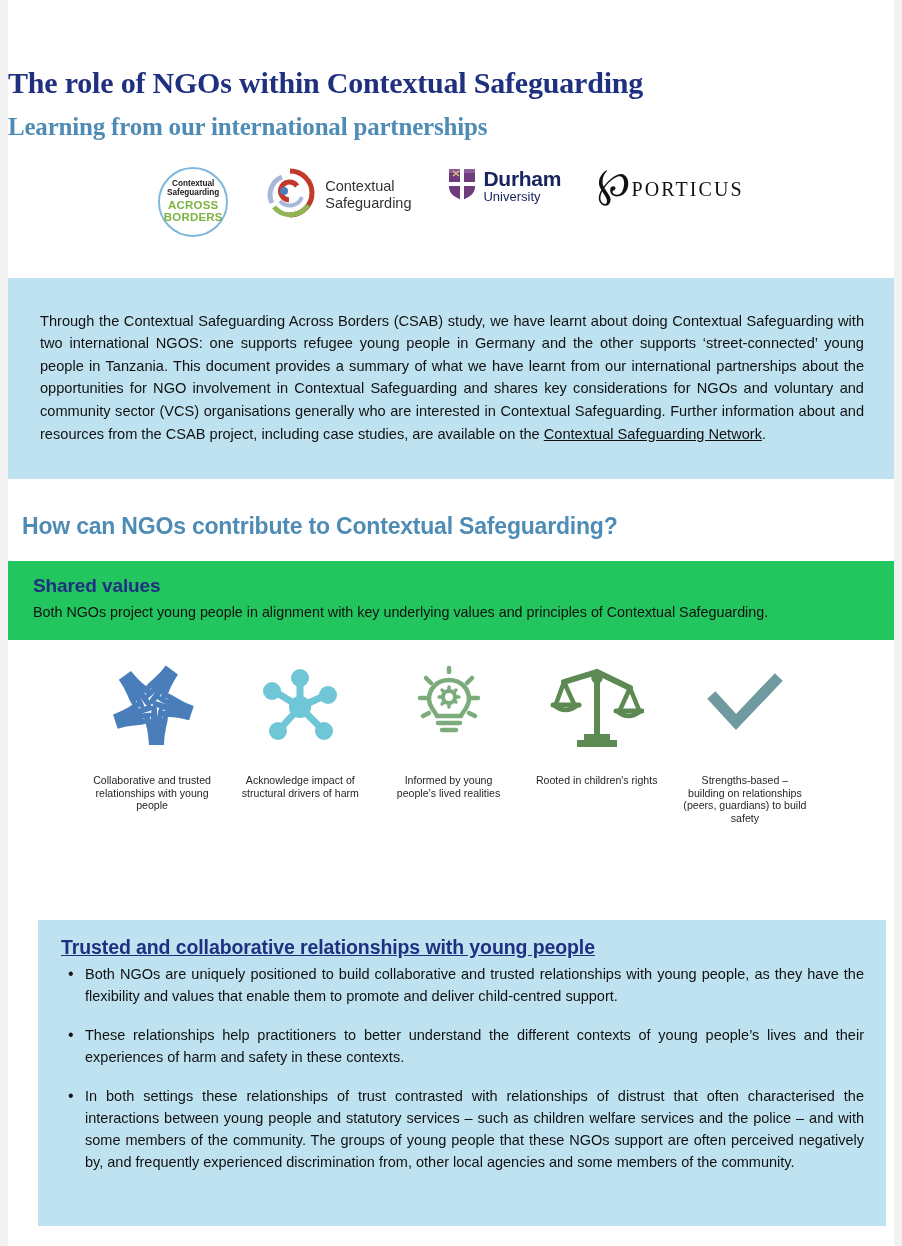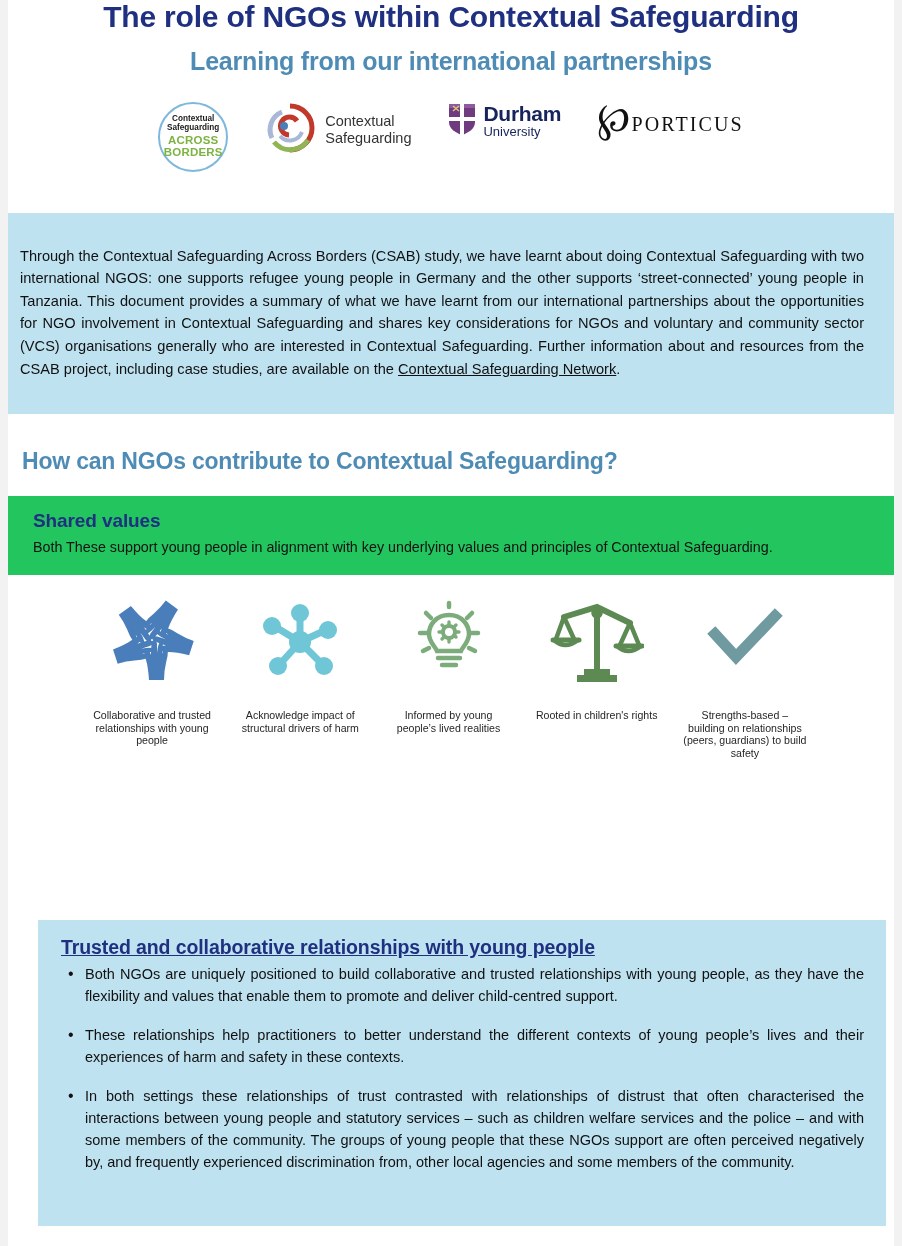--- a/index.html
+++ b/index.html
@@ -10,21 +10,21 @@
     overflow: hidden;
   }
   .page {
     position: absolute;
     left: 8px; top: 0;
     width: 886px; height: 1246px;
     background: #ffffff;
   }
 
   
-  .header { text-align: center; }
+  .header { padding-top: 66px; text-align: left; font-family: Liberation Serif, serif; }
   .title {
     font-size: 30px;
     font-weight: bold;
     color: #1f3080;
     letter-spacing: -0.2px;
     line-height: 1.15;
   }
   .subtitle {
     margin-top: 12px;
     font-size: 25px;
@@ -74,21 +74,21 @@
   .porticus .word {
     font-family: "Liberation Serif", serif;
     font-size: 20px; color: #111; letter-spacing: 2.1px;
     margin-left: 1px;
   }
 
   
   .intro-band {
     margin-top: 19px;
     background: #bfe2f0;
-    padding: 32px 30px 34px 12px;
+    padding: 32px 30px 34px 32px;
   }
   .intro-text {
     font-size: 14.6px;
     line-height: 1.55;
     color: #111;
     text-align: justify;
   }
   .intro-text .link { text-decoration: underline; color: #111; cursor: pointer; }
 
   
@@ -233,21 +233,21 @@
   </div>
 
   <div class="intro-band">
     <p class="intro-text"><span>Through the Contextual Safeguarding Across Borders (CSAB) study, we have learnt about doing Contextual Safeguarding with two international NGOS: one supports refugee young people in Germany and the other supports ‘street-connected’ young people in Tanzania. This document provides a summary of what we have learnt from our international partnerships  about the opportunities for NGO involvement in Contextual Safeguarding and shares key considerations for NGOs and voluntary and community sector (VCS) organisations generally who are interested in Contextual Safeguarding. Further information about and resources from the CSAB project, including case studies, are available on the </span><span class="link">Contextual Safeguarding Network</span><span>.</span></p>
   </div>
 
   <div class="section-heading">How can NGOs contribute to Contextual Safeguarding?</div>
 
   <div class="values-band">
     <div class="values-title">Shared values</div>
-    <div class="values-text">Both These support young people in alignment with key underlying values and principles of Contextual Safeguarding.</div>
+    <div class="values-text">Both NGOs project young people in alignment with key underlying values and principles of Contextual Safeguarding.</div>
   </div>
 
   <div class="icons-row">
 
     <div class="icon-cell">
       <div class="icon-art">
         <svg width="92" height="92" viewBox="0 0 92 92">
           <g fill="#4a7ebb">
             <g transform="rotate(0 46 46)">
               <path d="M43 86 q-1 -14 -3 -20 q-3 -9 -1 -11 q2 -2 4 1 l2 5 q0 -10 1 -13 q1 -3 3 -2 q2 1 2 4 l0 9 q1 -9 3 -11 q2 -2 3 1 l-1 11 q2 -7 4 -7 q2 0 2 3 q0 6 -2 13 q-2 8 -2 17 z"></path>

